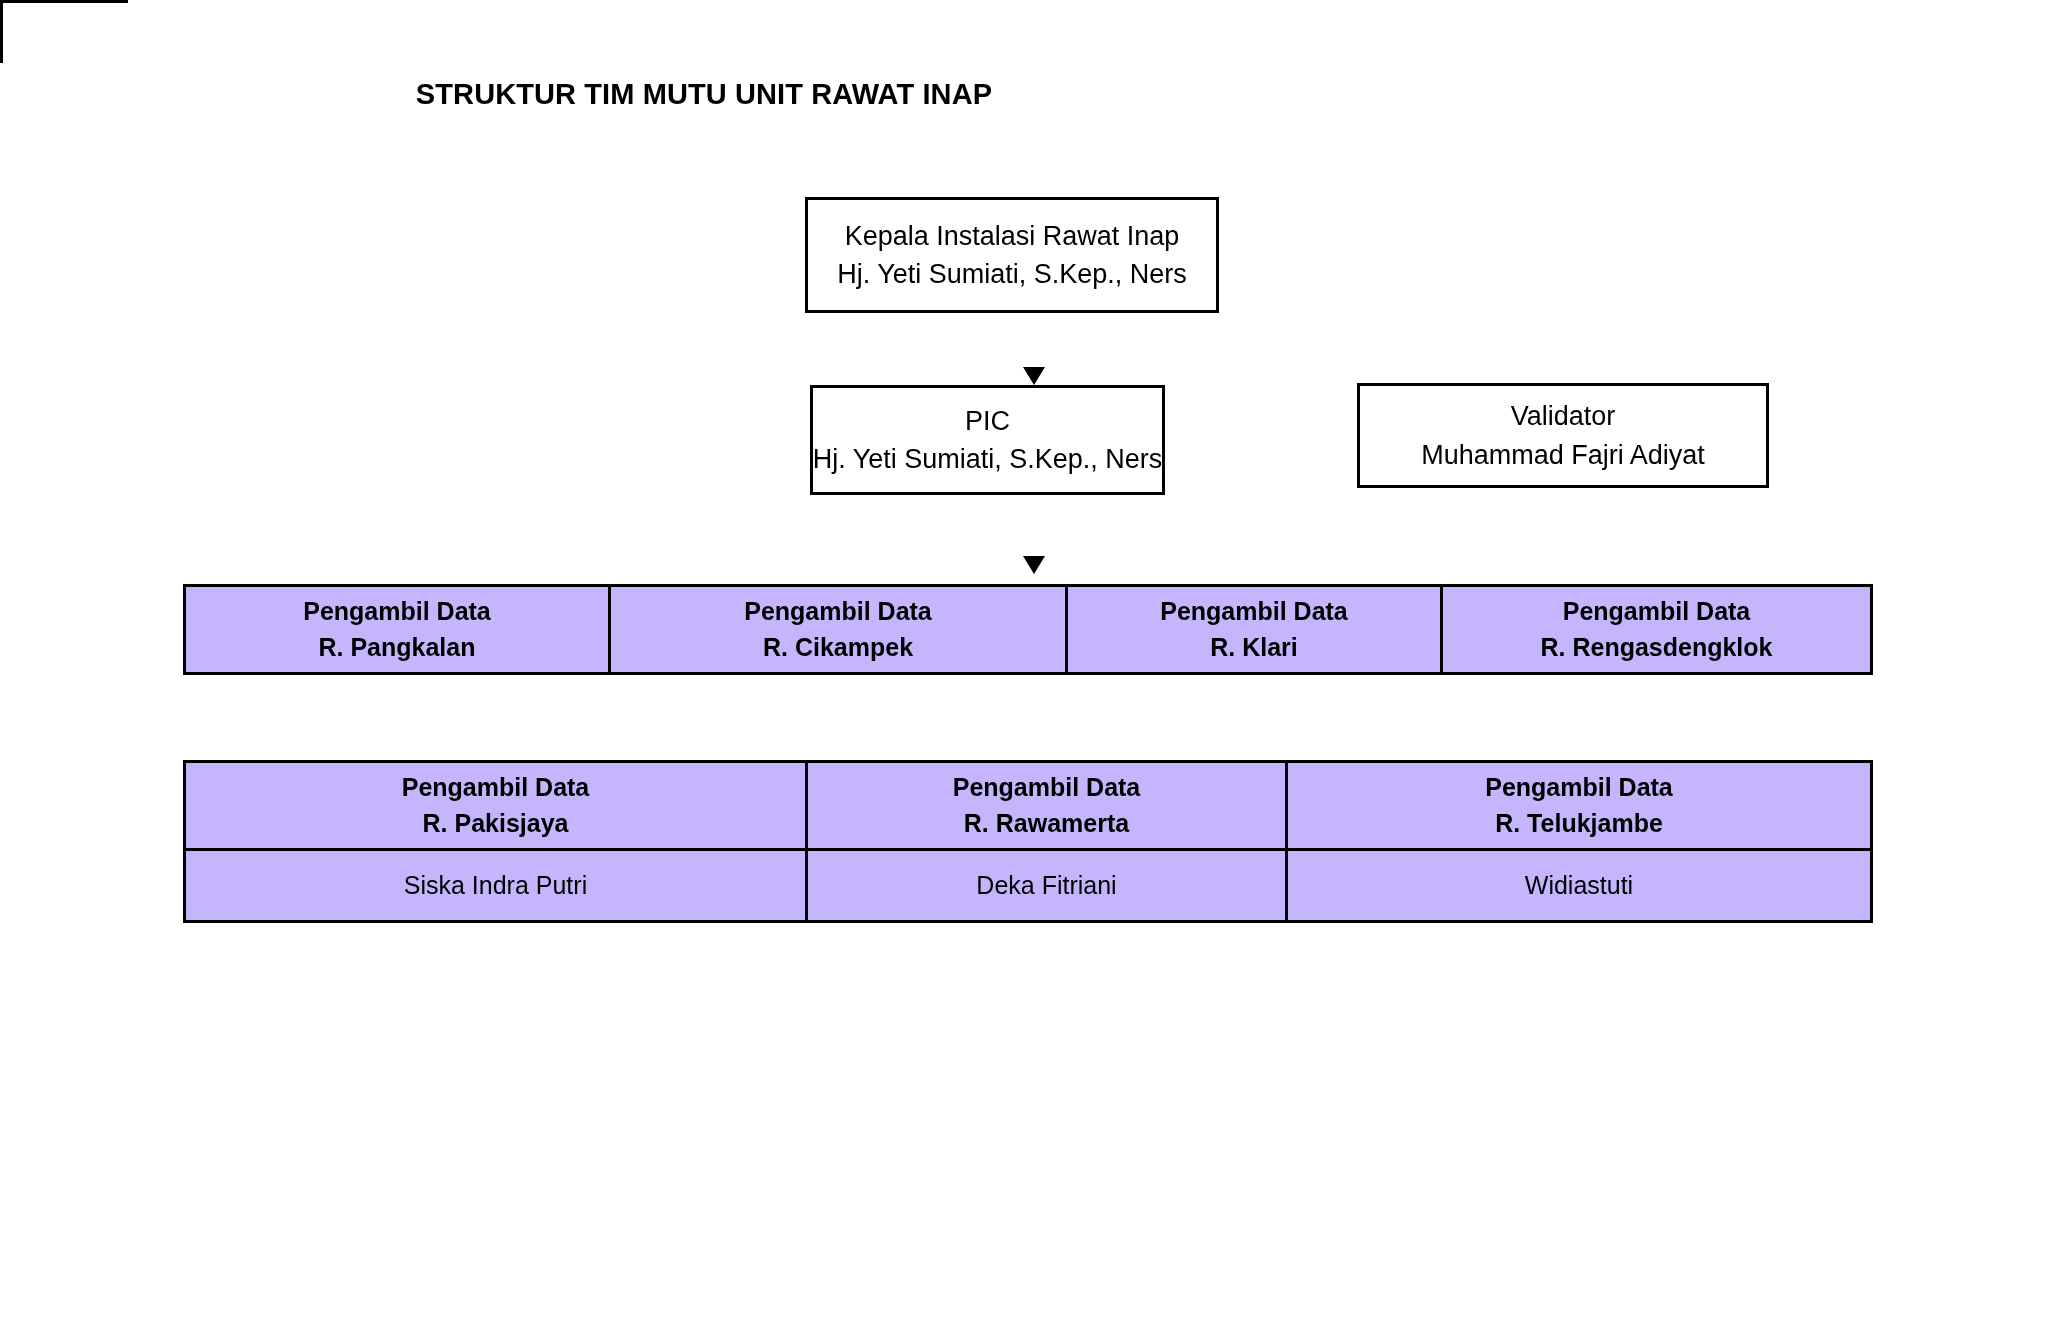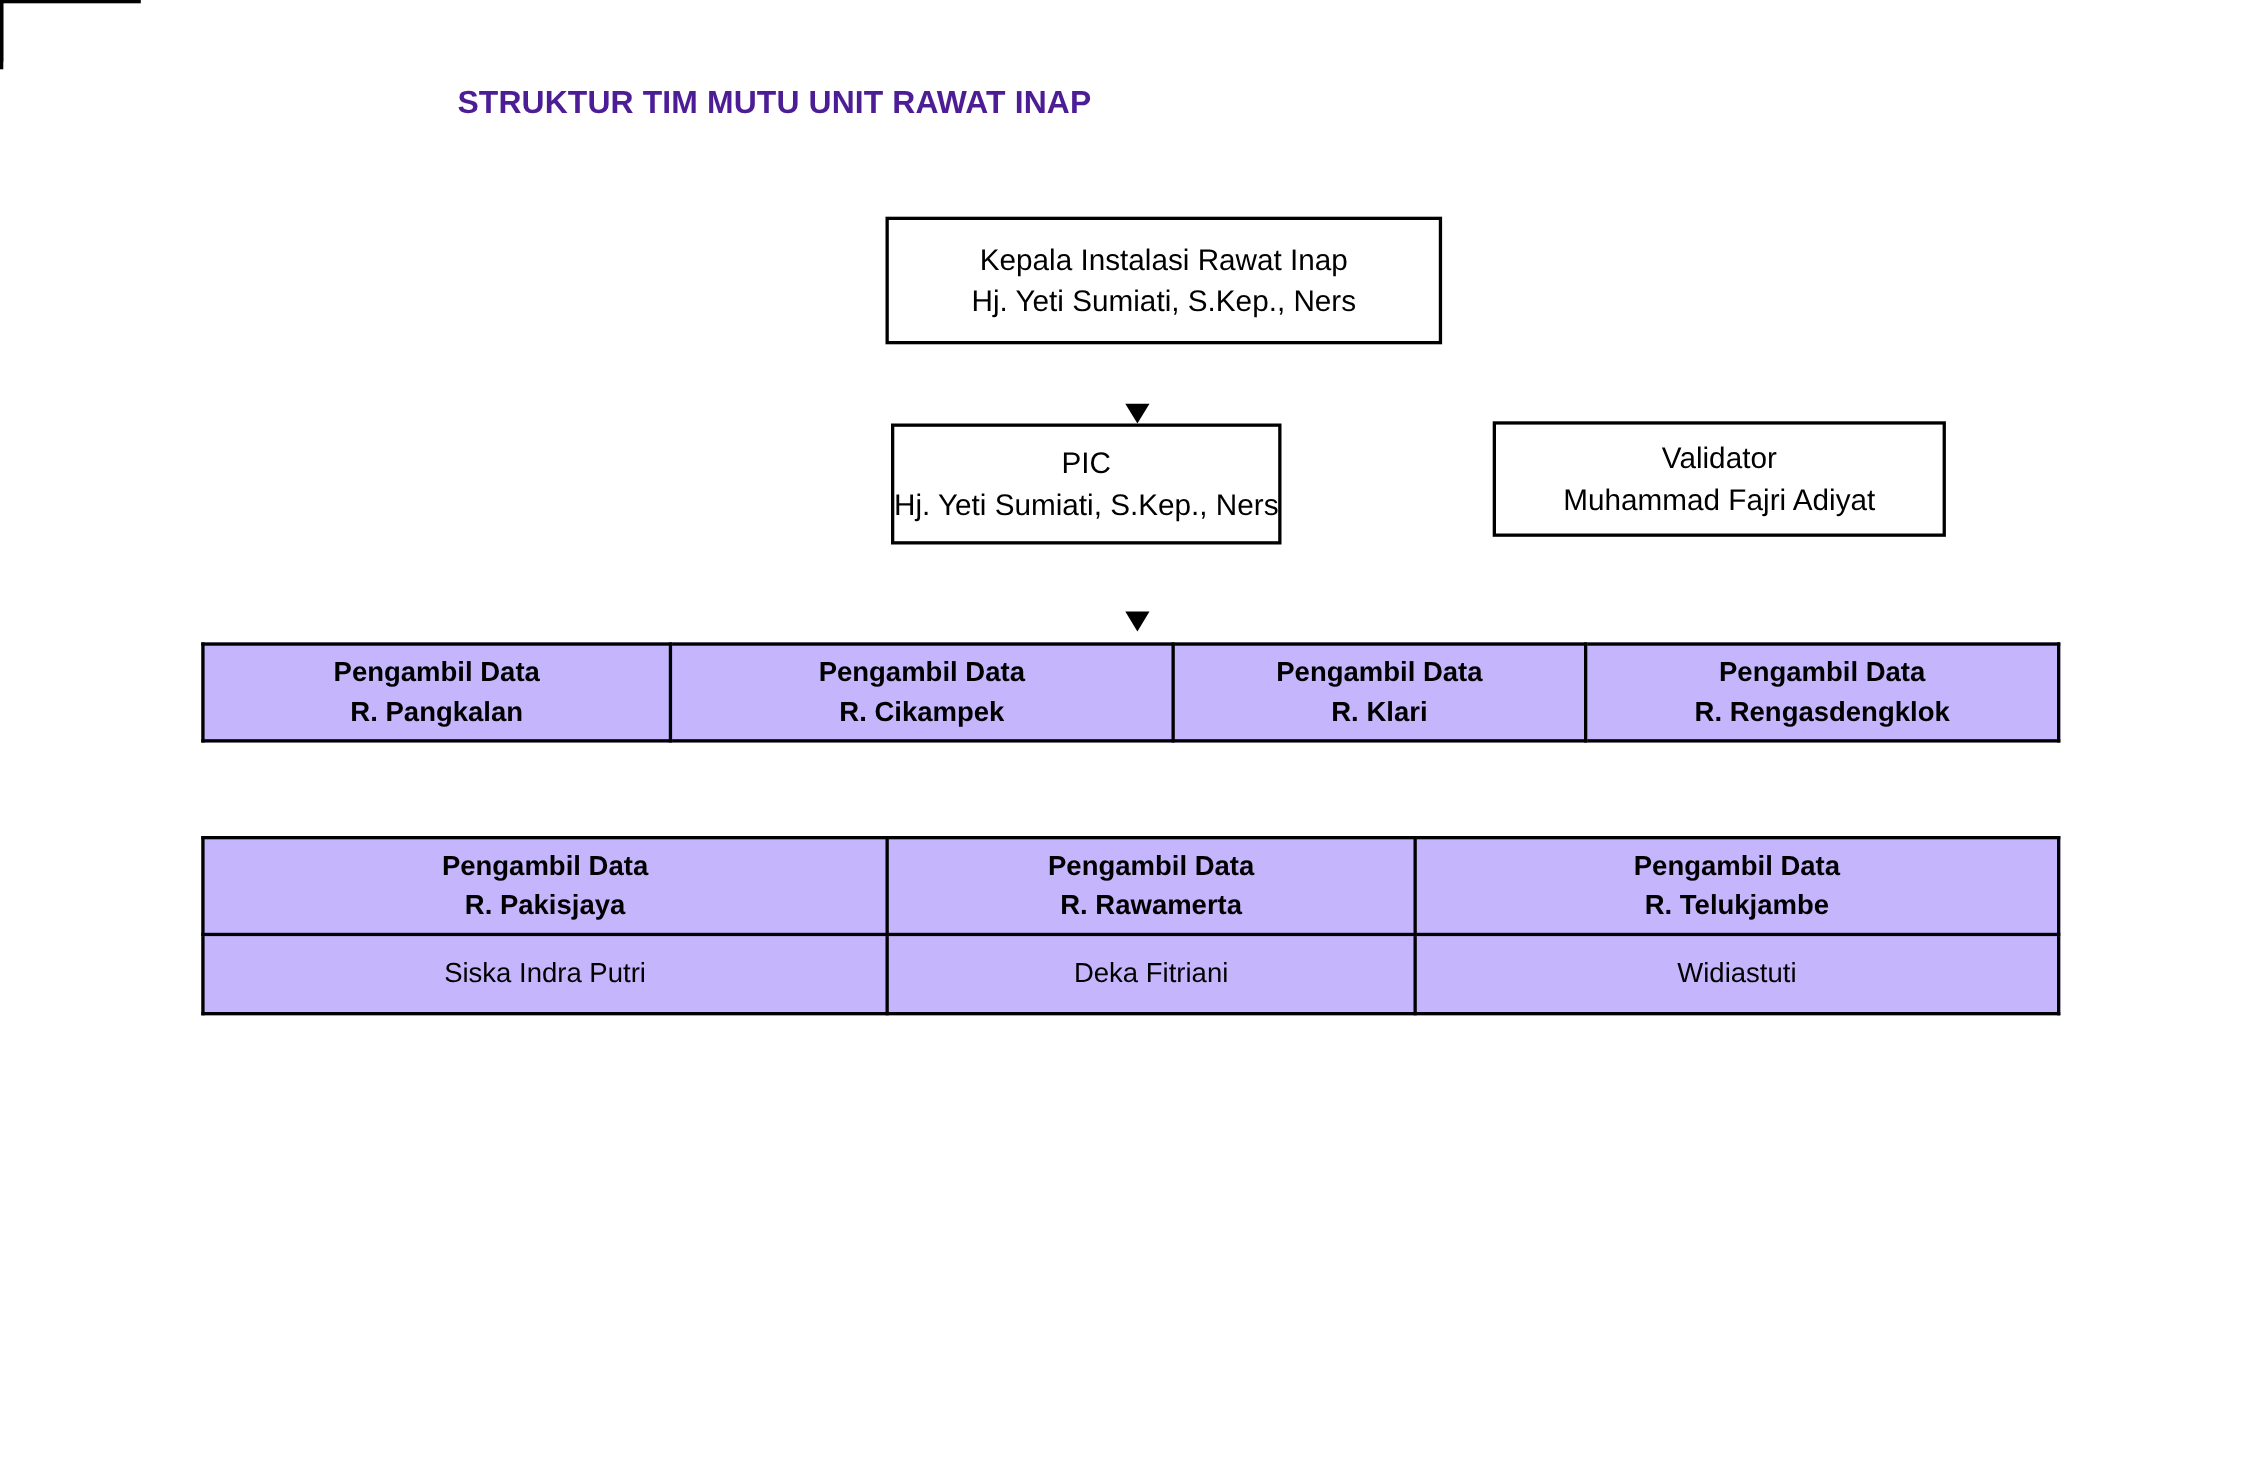--- a/index.html
+++ b/index.html
@@ -21,21 +21,21 @@
   
   .chart-title {
     position: absolute;
     left: 0;
     top: 78px;
     width: 1380px;
     text-align: center;
     font-size: 29px;
     font-weight: bold;
     letter-spacing: 0.1px;
-    color: #4c1d95;
+    color: #000000;
     white-space: nowrap;
     padding-left: 28px;
   }
 
   
   .node {
     position: absolute;
     border: 3px solid #000000;
     background: #ffffff;
     display: flex;
@@ -43,21 +43,21 @@
     align-items: center;
     justify-content: center;
     text-align: center;
     font-size: 27px;
     line-height: 1.42;
     color: #000000;
     padding: 4px 10px;
   }
   .node .line { white-space: nowrap; }
 
-  #node-kepala { left: 805px; top: 197px; width: 506px; height: 116px; }
+  #node-kepala { left: 805px; top: 197px; width: 414px; height: 116px; }
   #node-pic    { left: 810px; top: 385px; width: 355px; height: 110px; }
   #node-validator { left: 1357px; top: 383px; width: 412px; height: 105px; }
 
   
   .connector { position: absolute; }
   .v-line {
     background: #000000;
     width: 3px;
   }
   .h-line {

